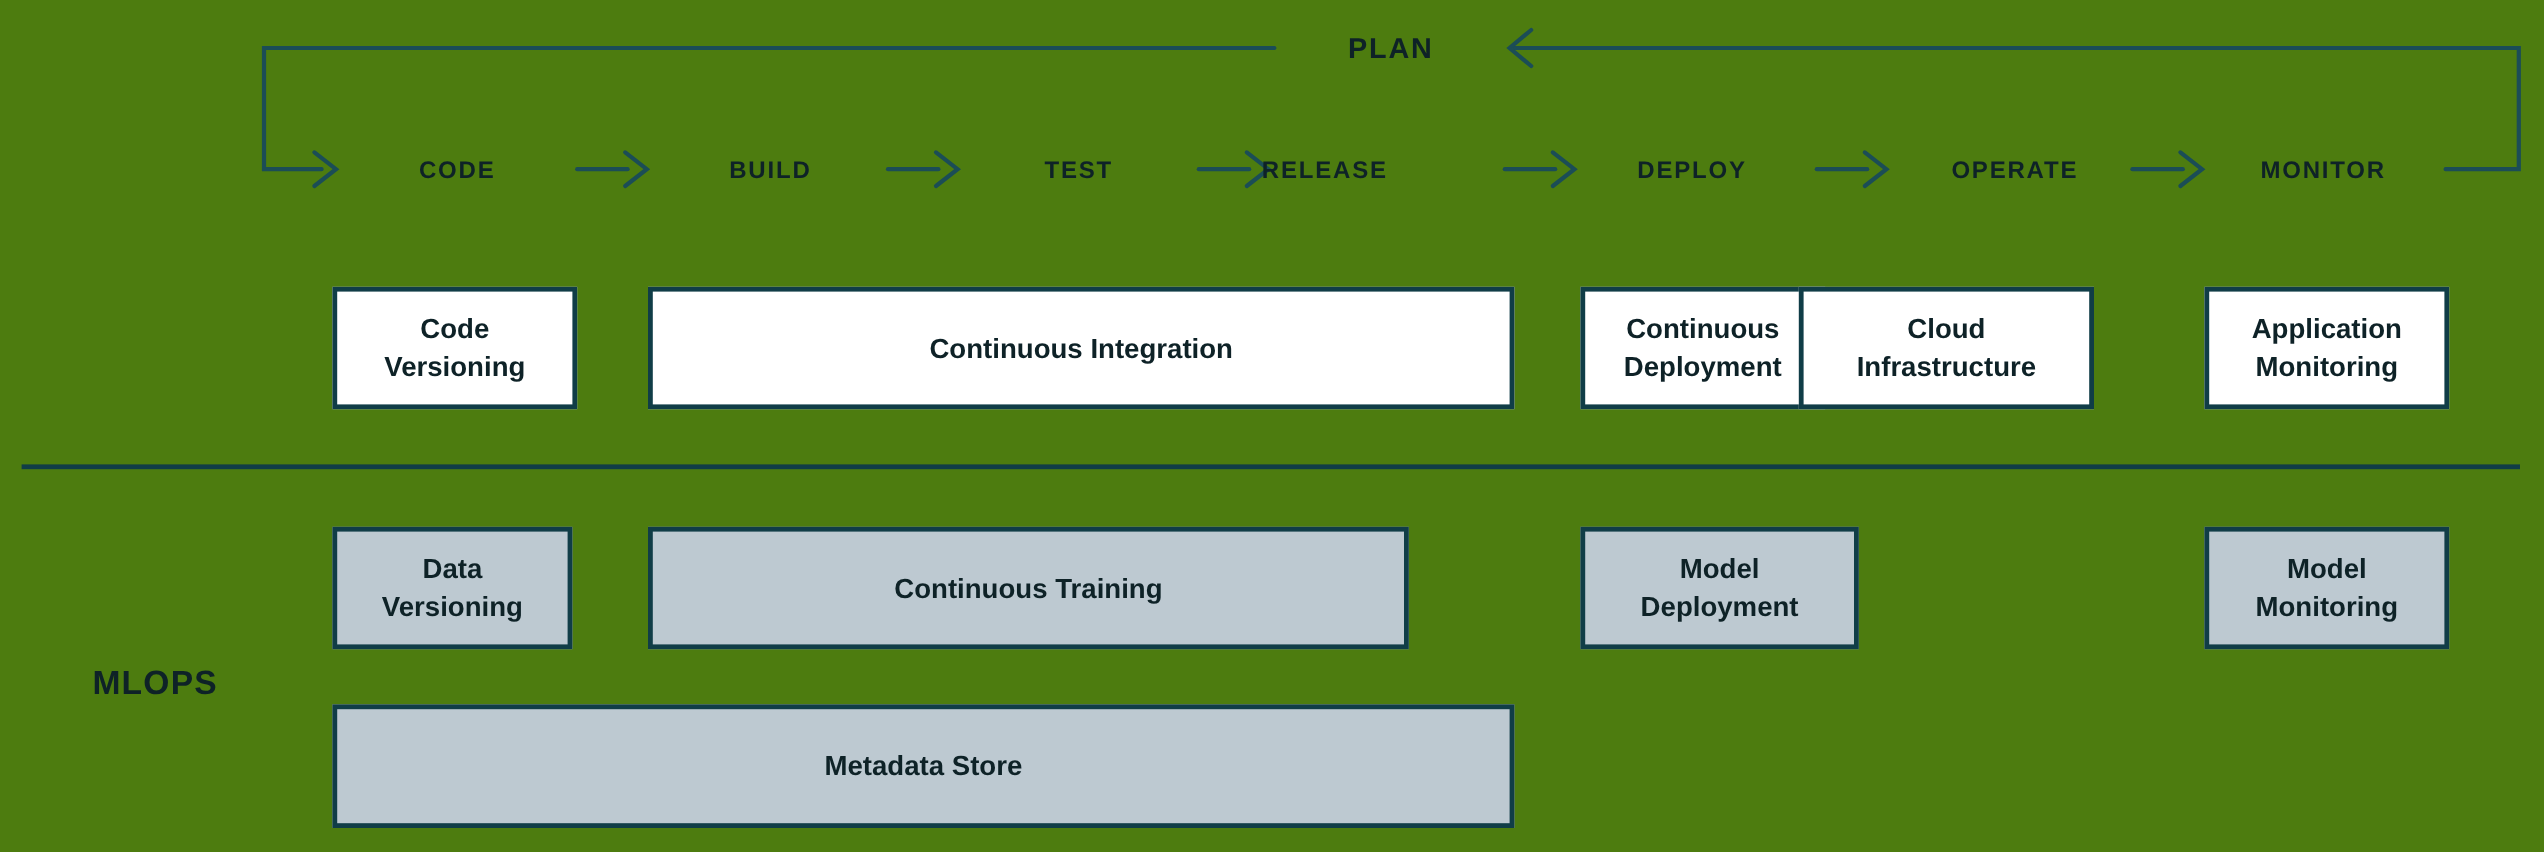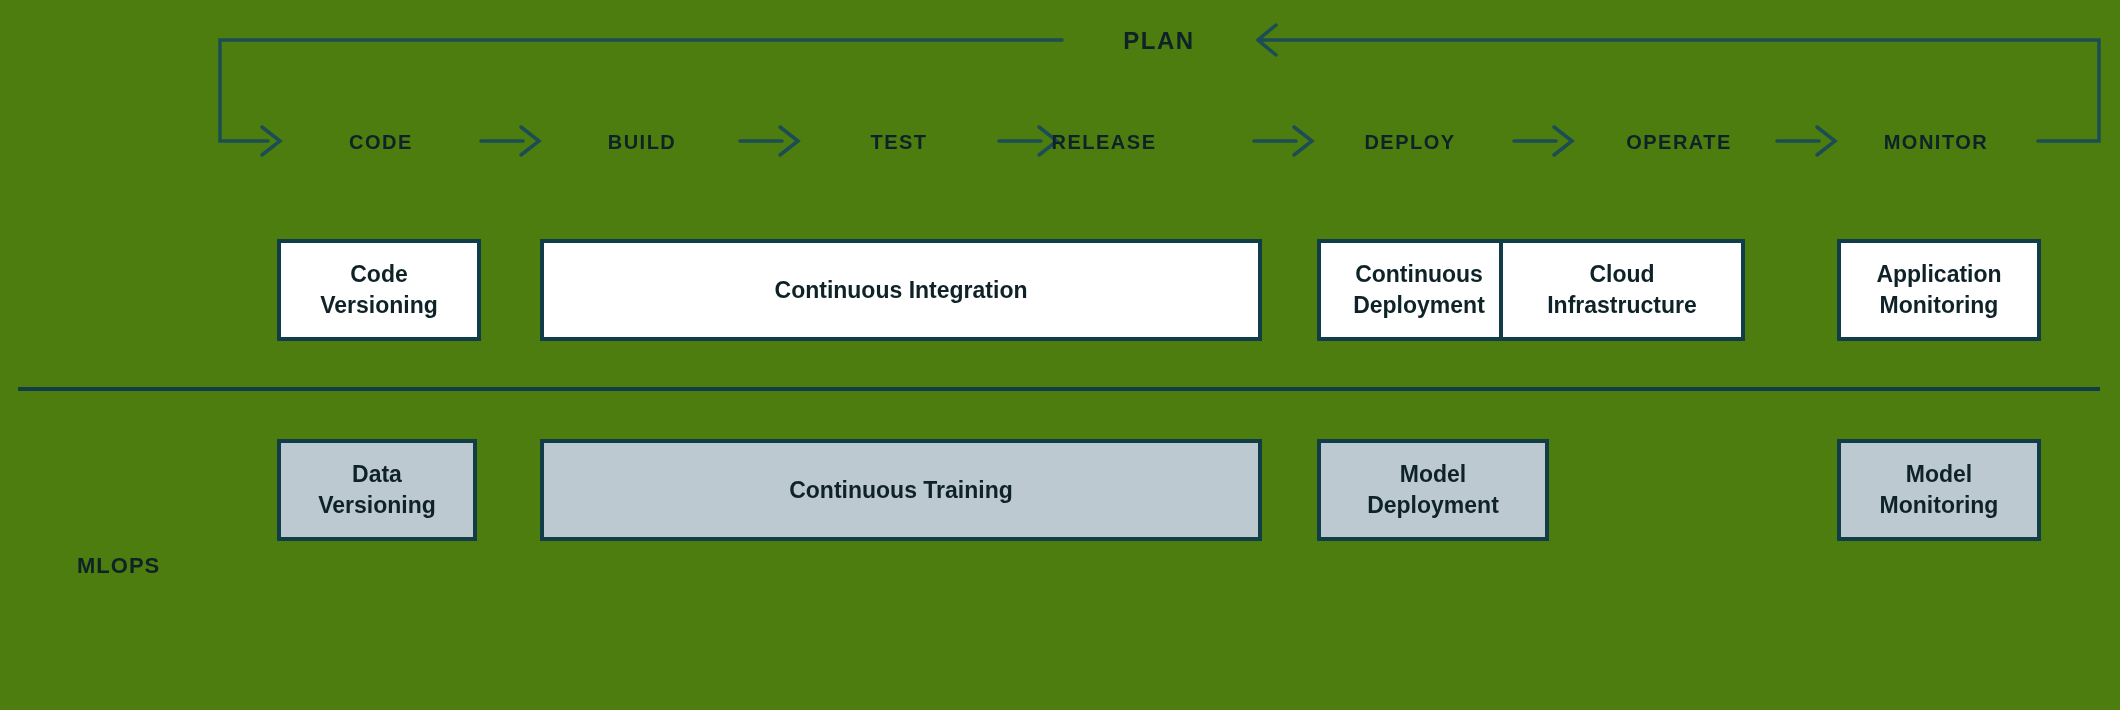--- a/index.html
+++ b/index.html
@@ -78,21 +78,21 @@
     left: 18px;
     top: 387px;
     width: 2082px;
     height: 4px;
     background: #103d47;
   }
   .section-label {
     position: absolute;
     left: 77px;
     top: 553px;
-    font-size: 22px;
+    font-size: 28px;
     font-weight: 600;
     letter-spacing: 1px;
     color: #0e2227;
   }
 </style>
 </head>
 <body>
 
 <div class="canvas">
 
@@ -163,25 +163,28 @@
   </div>
 
   <div class="divider"></div>
 
   <span class="section-label">MLOPS</span>
 
   <div class="row-mlops">
     <div class="box filled" style="left:277px;width:200px">
         <span>Data Versioning</span>
       </div>
-    <div class="box filled" style="left:540px;width:722px">
+    <div class="box filled" style="left:540px;width:634px">
         <span>Continuous Training</span>
       </div>
     <div class="box filled" style="left:1317px;width:232px">
         <span>Model Deployment</span>
       </div>
     <div class="box filled" style="left:1837px;width:204px">
         <span>Model Monitoring</span>
       </div>
   </div>
 
+  <div class="box filled metadata-box" style="left:277px;width:985px">
+    <span>Metadata Store</span>
+  </div>
 
 </div>
 
 </body></html>

